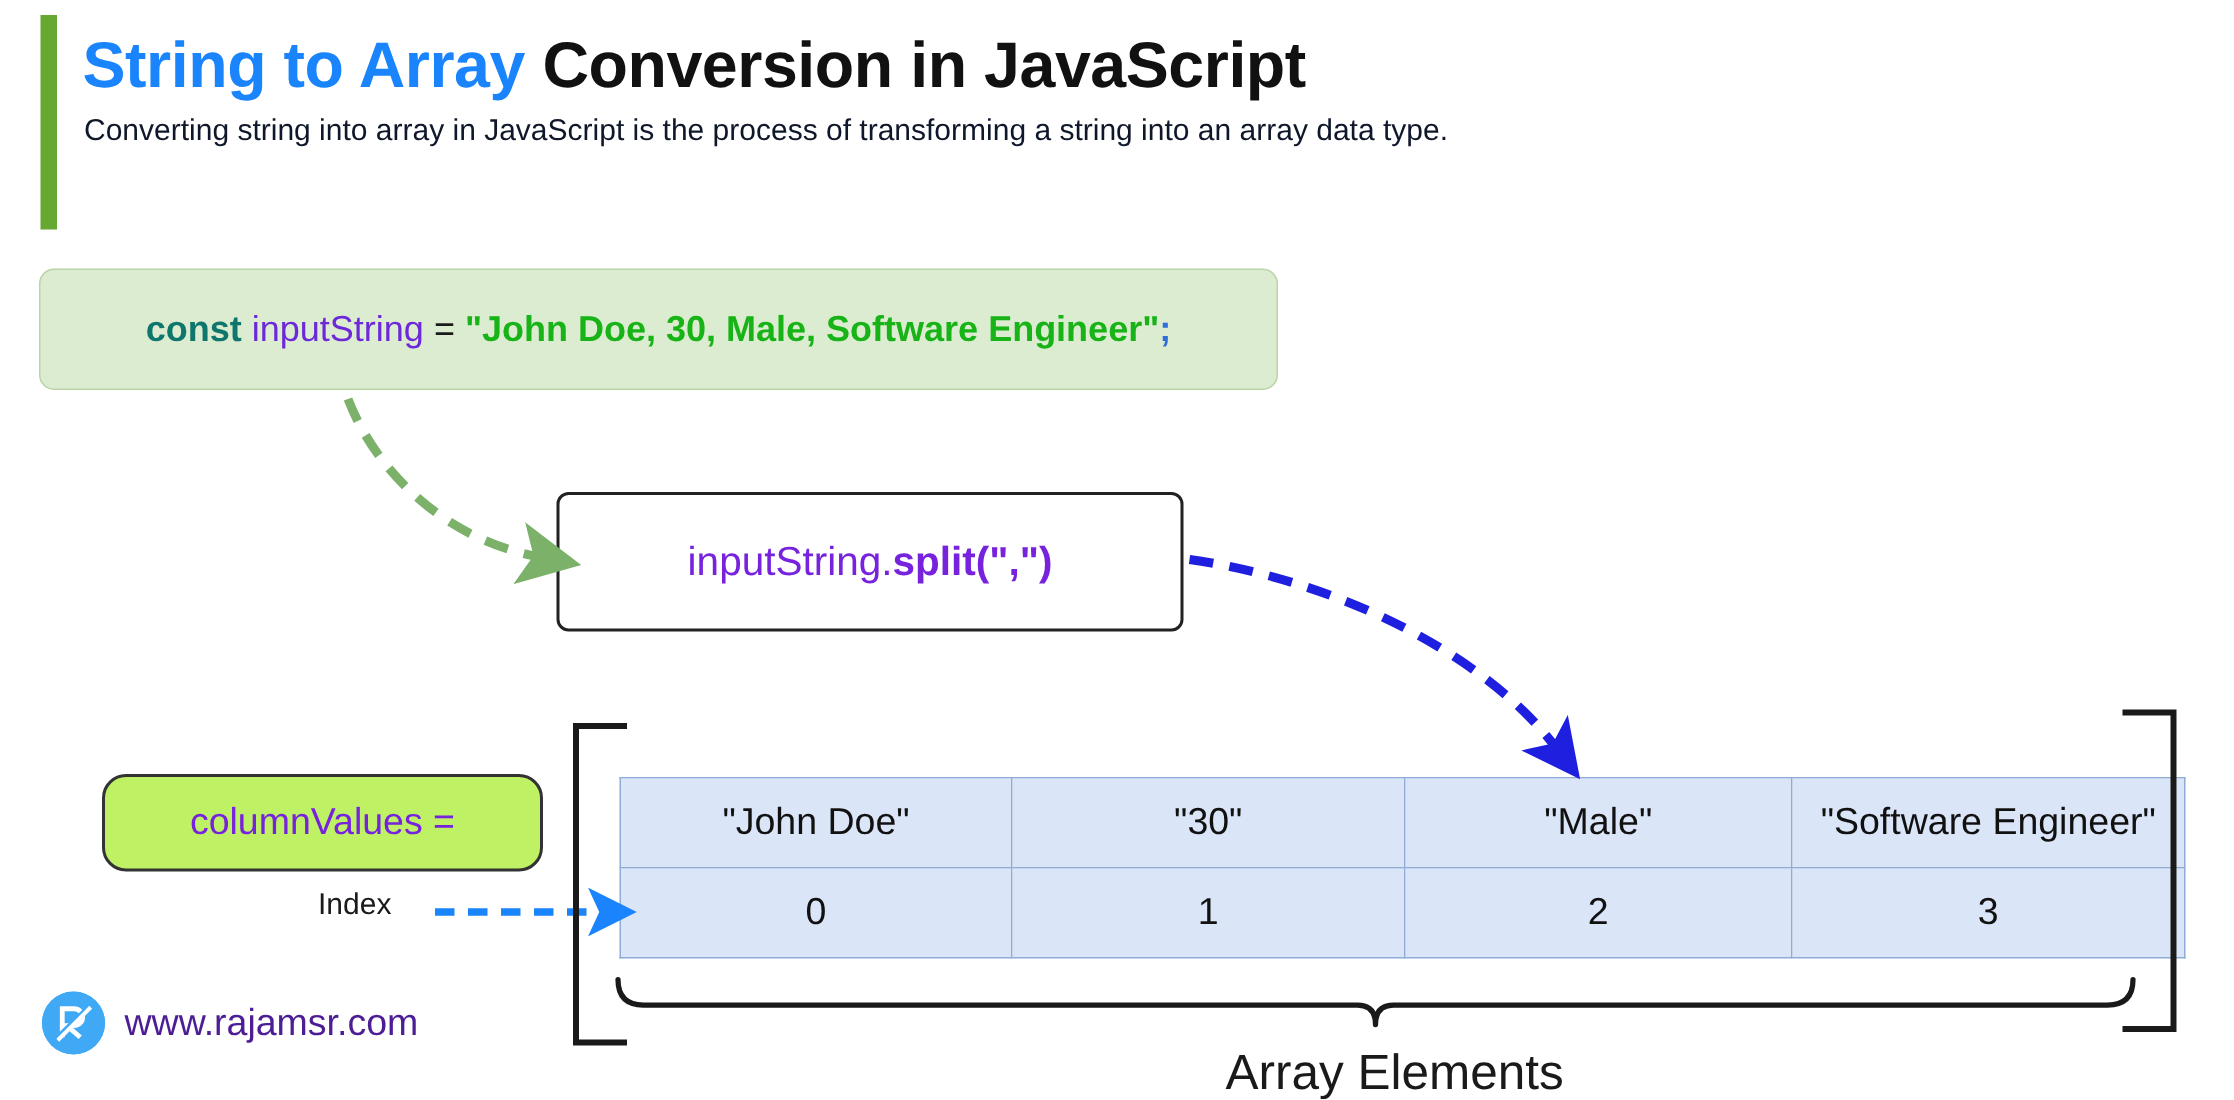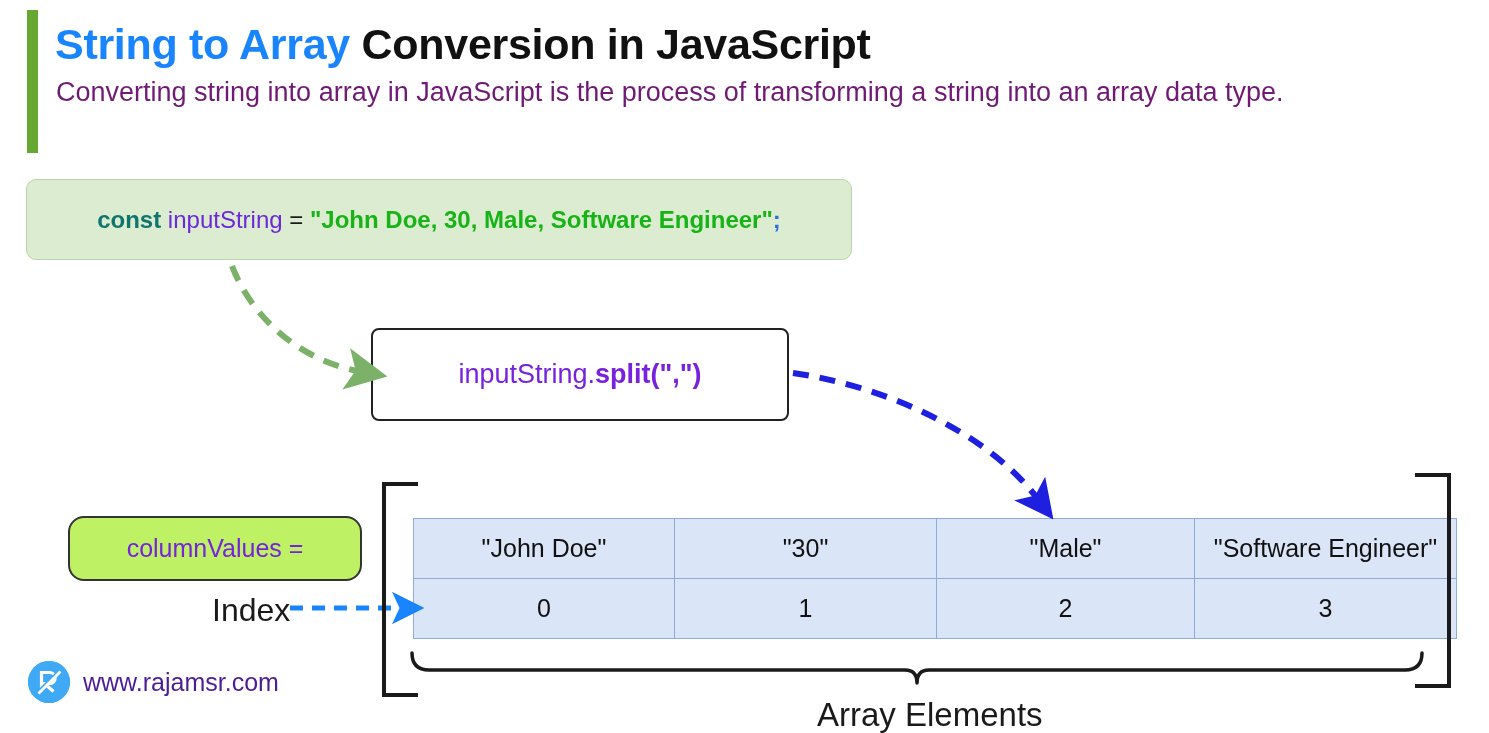--- a/index.html
+++ b/index.html
@@ -40,22 +40,22 @@
     line-height: 1.2;
   }
   .title .hl {
     color: #1a84fc;
   }
   .subtitle {
     position: absolute;
     left: 56px;
     top: 73px;
     width: 1345px;
-    font-size: 27px;
-    color: #701a75;
+    font-size: 20px;
+    color: #0f172a;
     line-height: 1.42;
   }
 
   
   .code-block {
     position: absolute;
     left: 26px;
     top: 179px;
     width: 826px;
     height: 81px;
@@ -120,21 +120,21 @@
     font-size: 25px;
     color: #7722dd;
     white-space: nowrap;
   }
 
   
   .index-label {
     position: absolute;
     left: 212px;
     top: 592px;
-    font-size: 32px;
+    font-size: 20px;
     color: #1a1a1a;
     white-space: nowrap;
   }
 
   
   .array-table {
     position: absolute;
     left: 413px;
     top: 518px;
     width: 1007px;

